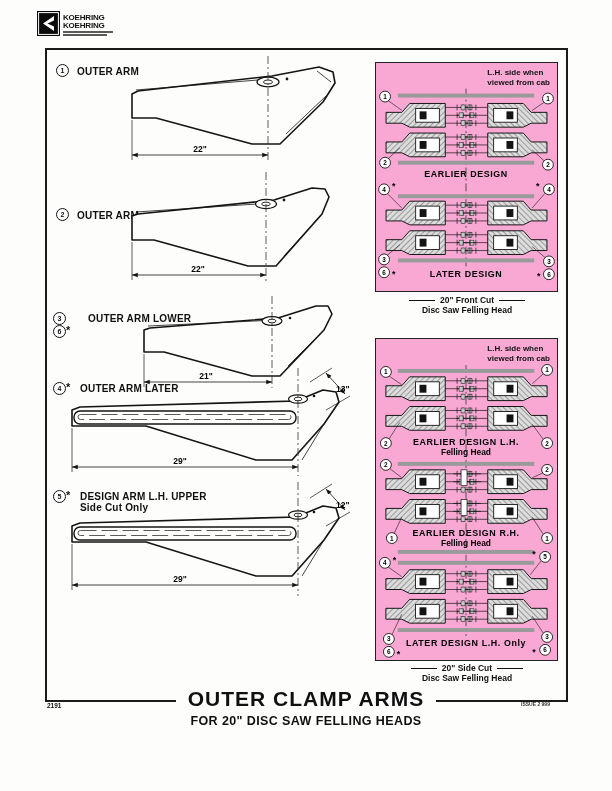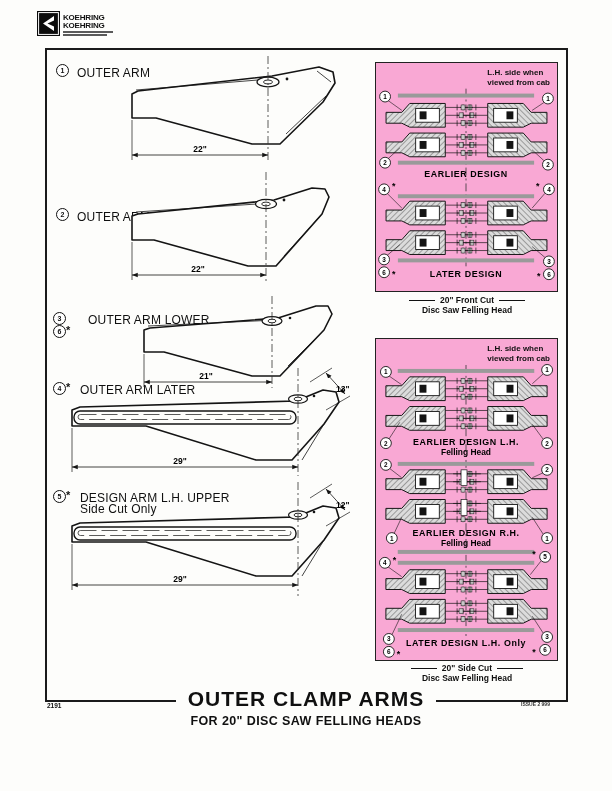--- a/index.html
+++ b/index.html
@@ -7,21 +7,21 @@
   .abs{position:absolute;}
   
   #frame{left:45px;top:48px;width:519px;height:650px;border:2px solid #1b1b1b;}
   
   #logo{left:37px;top:11px;display:flex;gap:3px;align-items:flex-end;}
   #logomark{width:23px;height:25px;}
   .brand{font-size:8px;font-weight:800;line-height:8px;letter-spacing:-0.2px;}
   .subbar{height:2px;background:#5a5a5a;margin-top:1px;}
   
   .co{display:inline-block;width:11px;height:11px;border:1.1px solid #111;border-radius:50%;font-size:7px;font-weight:700;line-height:11px;text-align:center;background:#fff;}
-  .plabel{font-size:12px;font-weight:400;letter-spacing:0.2px;}
+  .plabel{font-size:10px;font-weight:700;letter-spacing:0.2px;}
   .star{font-size:11px;font-weight:700;}
   
   .panel{border:1.6px solid #222;background:#f9a8d4;}
   .pnote{position:absolute;top:5px;right:7px;font-size:8px;font-weight:700;line-height:10px;text-align:left;}
   .caption{text-align:center;font-weight:700;font-size:8.5px;line-height:10px;}
   .dash{display:inline-block;width:26px;border-top:1.3px solid #111;vertical-align:middle;margin:0 5px;}
   
   #title-row{left:0;top:687px;width:612px;text-align:center;}
   #title-row span{background:#fdfdfb;padding:0 12px;font-size:21px;font-weight:700;letter-spacing:1px;}
   #subtitle{left:0;top:714px;width:612px;text-align:center;font-size:12.5px;font-weight:700;letter-spacing:0.4px;}

